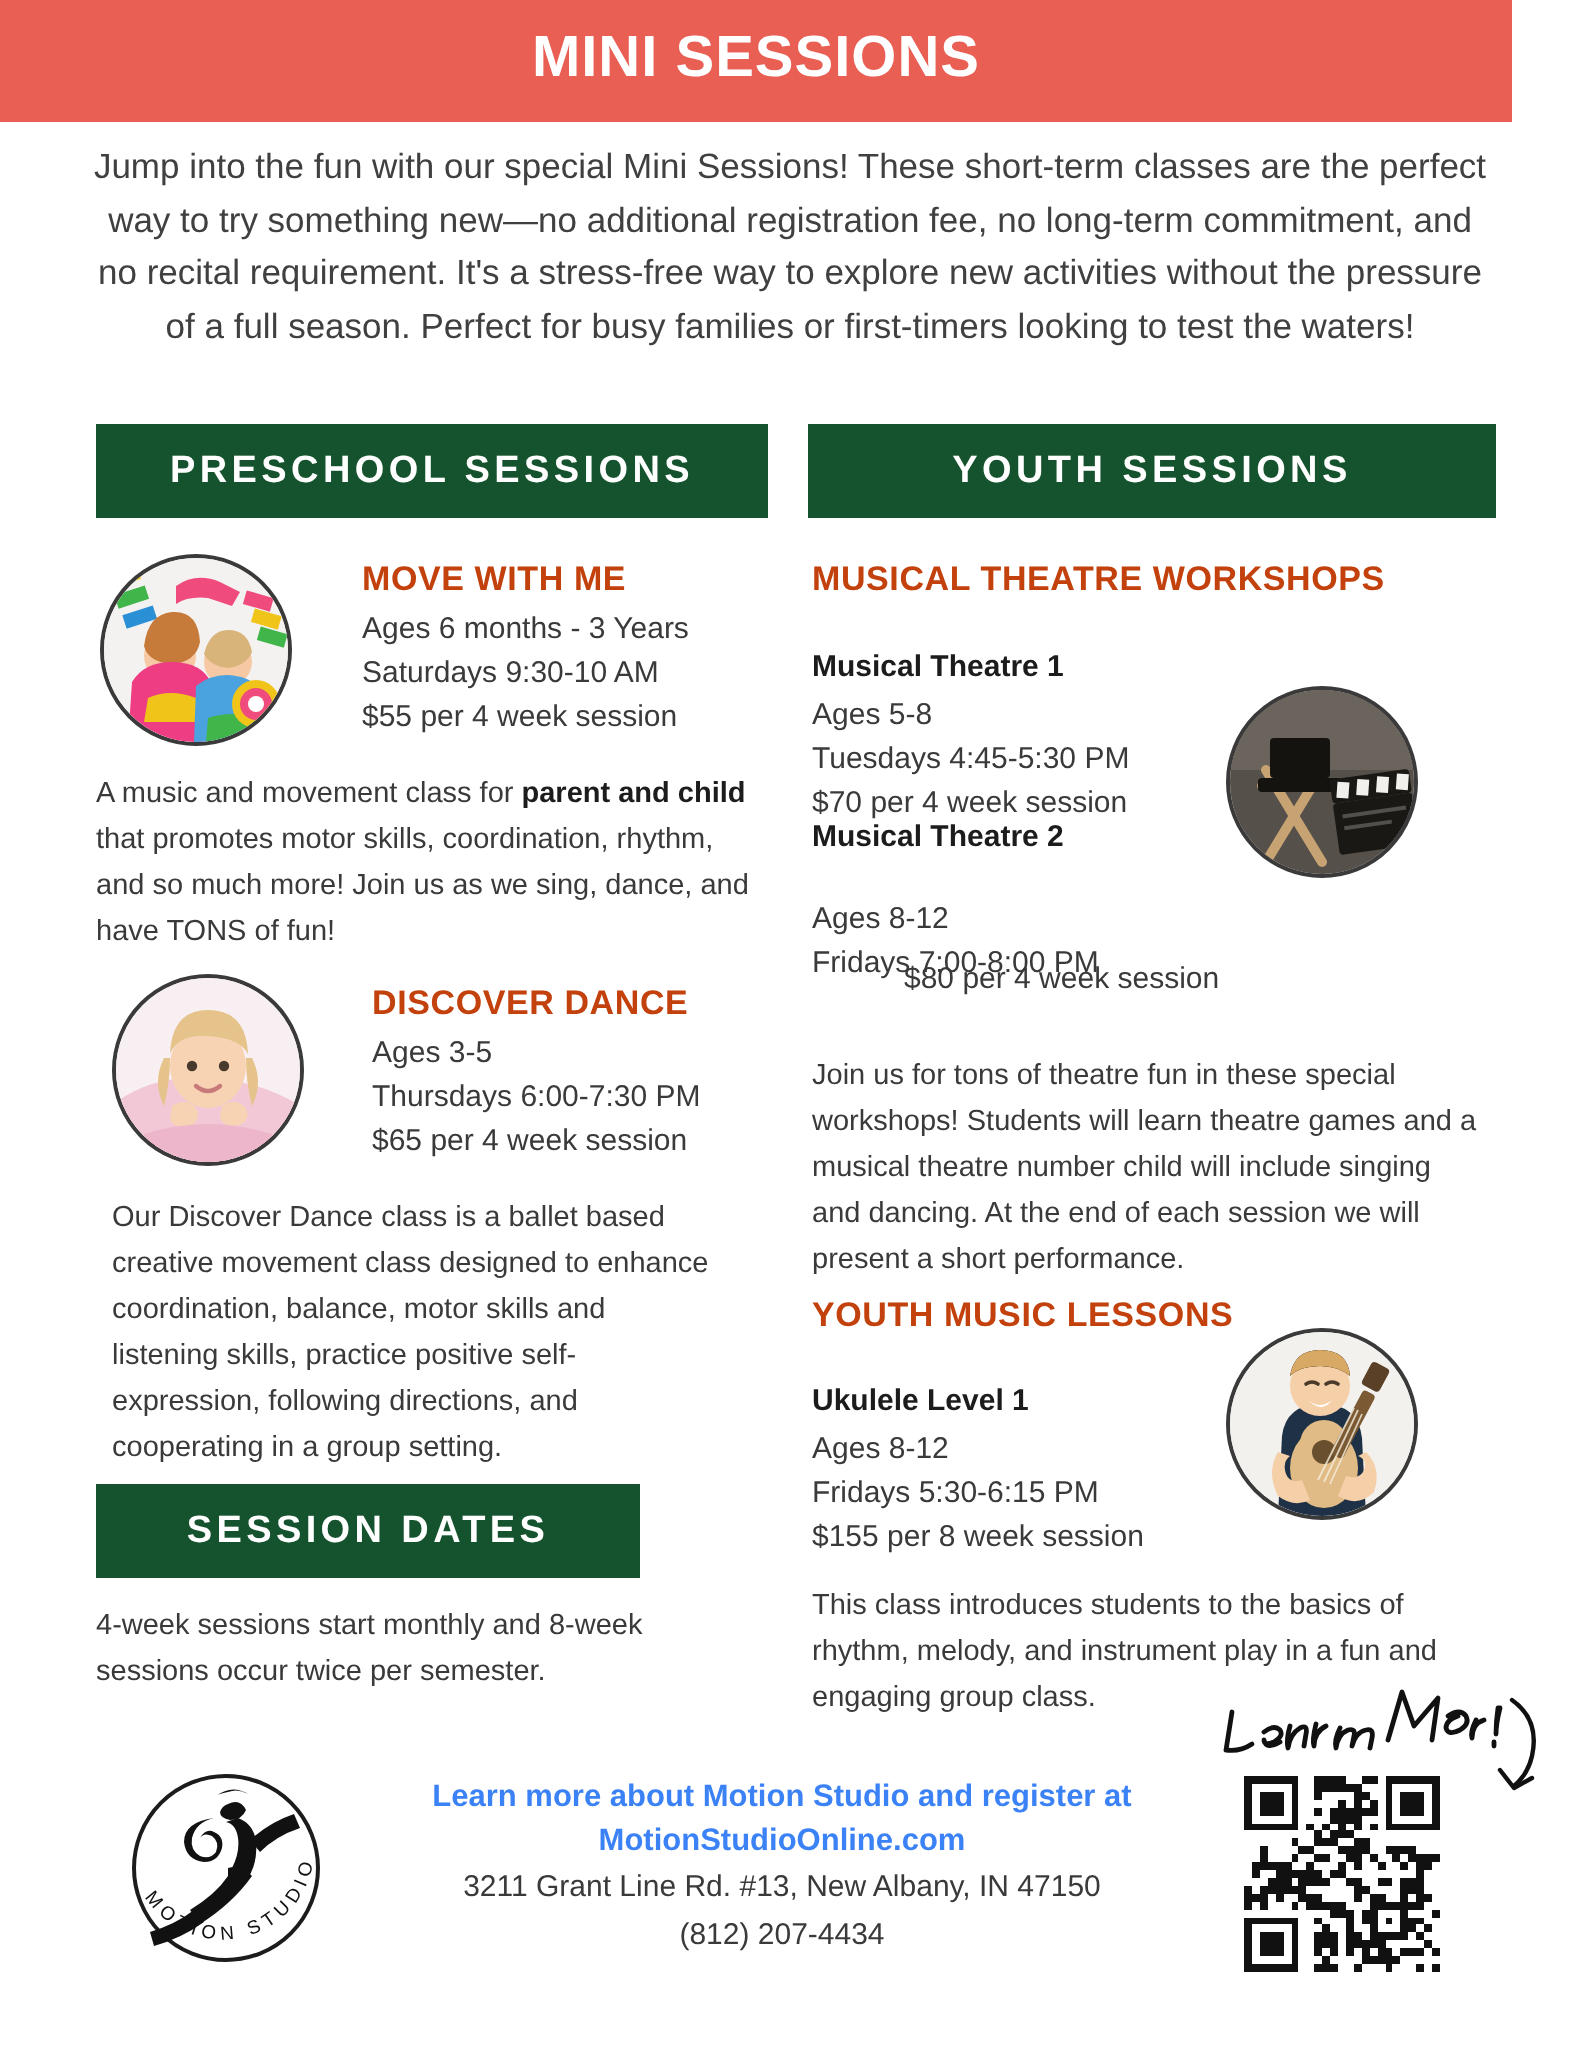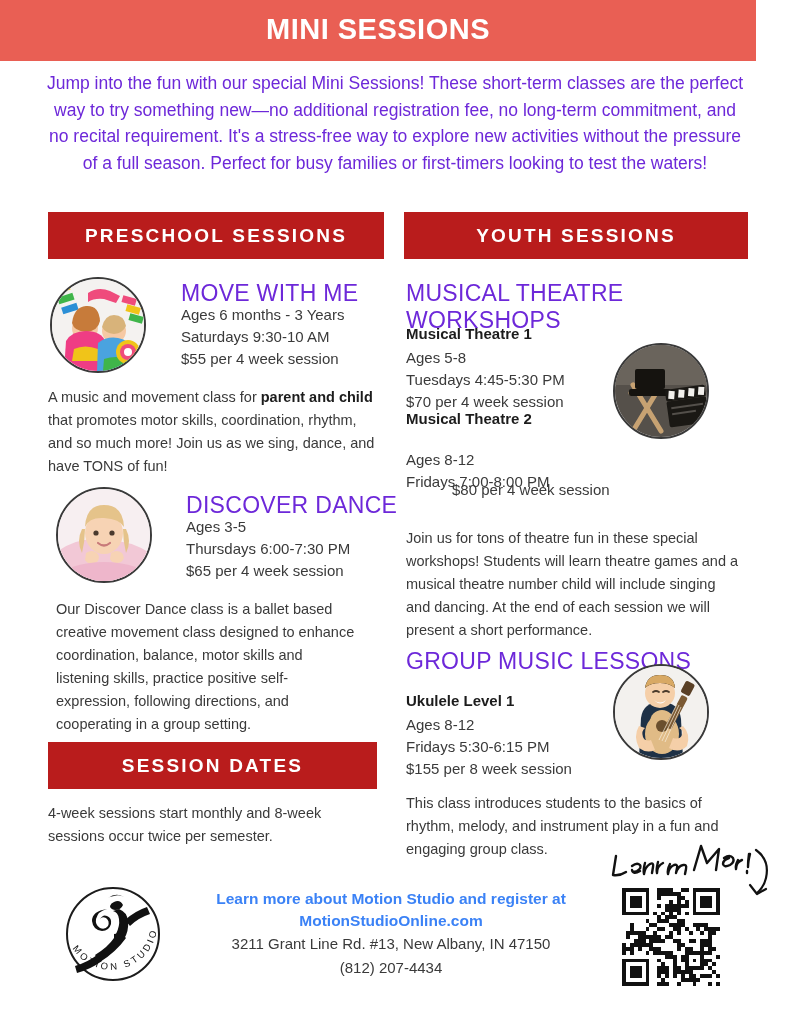--- a/index.html
+++ b/index.html
@@ -42,49 +42,49 @@
 
   
   .intro {
     position: absolute;
     left: 45px;
     top: 70px;
     width: 700px;
     text-align: center;
     font-size: 17.5px;
     line-height: 26.5px;
-    color: #6d28d9;
+    color: #404040;
   }
 
   
   .sec-bar {
     position: absolute;
-    background: #b91c1c;
+    background: #14532d;
     color: #ffffff;
     font-size: 19px;
     font-weight: bold;
     letter-spacing: 2.2px;
     text-align: center;
     display: flex;
     align-items: center;
     justify-content: center;
   }
   #bar-preschool { left: 48px;  top: 212px; width: 336px; height: 47px; }
   #bar-youth     { left: 404px; top: 212px; width: 344px; height: 47px; }
-  #bar-dates     { left: 48px;  top: 742px; width: 329px; height: 47px; }
+  #bar-dates     { left: 48px;  top: 742px; width: 272px; height: 47px; }
 
   
   .tx {
     position: absolute;
     color: #3a3a3a;
   }
   .class-title {
-    font-size: 23px;
-    font-weight: normal;
-    color: #6d28d9;
+    font-size: 17px;
+    font-weight: bold;
+    color: #c2410c;
     letter-spacing: 0.3px;
   }
   .sub-title {
     font-size: 15px;
     font-weight: bold;
     color: #1c1c1c;
   }
   .detail {
     font-size: 15px;
     line-height: 22px;
@@ -270,21 +270,21 @@
 <div class="tx detail" style="left:406px; top:369px; width:210px;">Tuesdays 4:45-5:30 PM</div>
 <div class="tx detail" style="left:406px; top:391px; width:210px;">$70 per 4 week session</div>
 
 <div class="tx sub-title" style="left:406px; top:410px; width:210px;">Musical Theatre 2</div>
 <div class="tx detail" style="left:406px; top:449px; width:210px;">Ages 8-12</div>
 <div class="tx detail" style="left:406px; top:471px; width:210px;">Fridays 7:00-8:00 PM</div>
 <div class="tx detail" style="left:406px; top:479px; width:210px;margin-left:46px;">$80 per 4 week session</div>
 
 <div class="tx body" style="left:406px; top:527px; width:334px;">Join us for tons of theatre fun in these special workshops! Students will learn theatre games and a musical theatre number child will include singing and dancing. At the end of each session we will present a short performance.</div>
 
-<div class="tx class-title" style="left:406px; top:648px; width:330px;">GROUP MUSIC LESSONS</div>
+<div class="tx class-title" style="left:406px; top:648px; width:330px;">YOUTH MUSIC LESSONS</div>
 
 <div class="photo" style="left:613px; top:664px; width:92px; height:92px;">
   <svg width="92" height="92" viewBox="0 0 92 92">
     <rect width="92" height="92" fill="#f3f1ee"></rect>
     <path d="M26 52 q2 -16 20 -16 q18 0 20 17 l2 39 -44 0z" fill="#1e3146"></path>
     <circle cx="45" cy="27" r="15" fill="#f5cfa8"></circle>
     <path d="M30 22 q2 -13 15 -13 q14 0 15 13 q-6 -5 -15 -5 q-10 0 -15 5z" fill="#d8a martial"></path>
     <path d="M30 22 q2 -13 15 -13 q14 0 15 13 q-6 -5 -15 -5 q-10 0 -15 5z" fill="#d8a964"></path>
     <path d="M38 26 q3 -2 6 0" stroke="#4a3a2a" stroke-width="1.8" fill="none" stroke-linecap="round"></path>
     <path d="M48 26 q3 -2 6 0" stroke="#4a3a2a" stroke-width="1.8" fill="none" stroke-linecap="round"></path>

